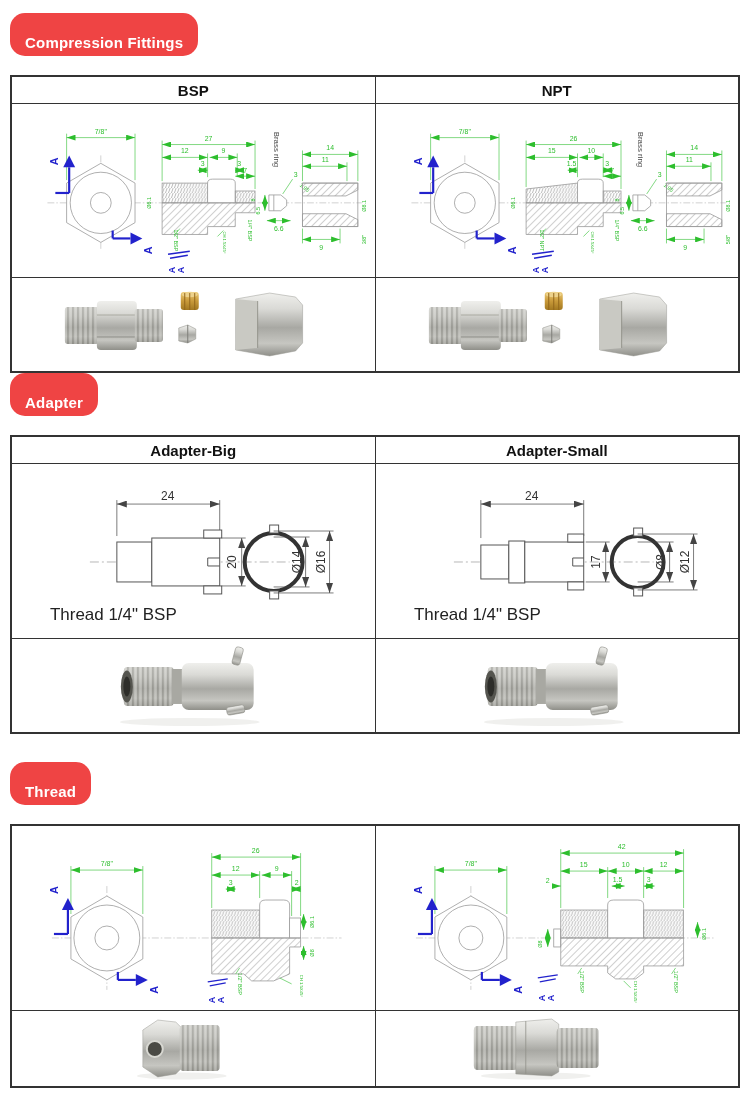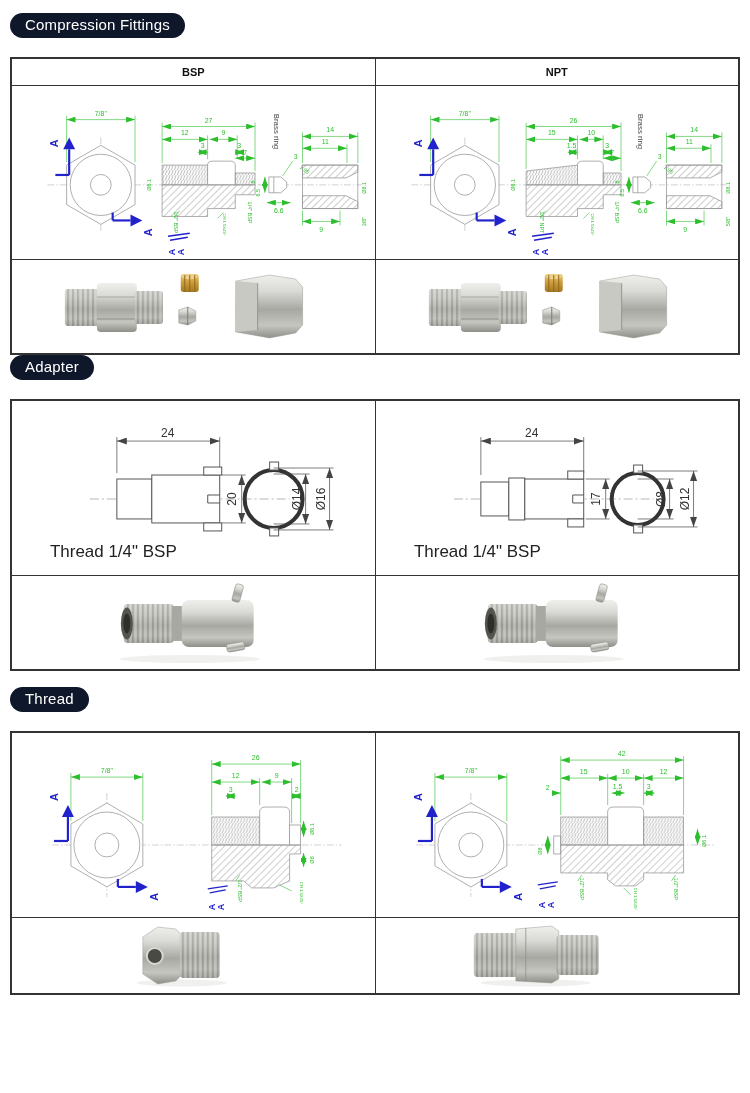--- a/index.html
+++ b/index.html
@@ -1,22 +1,22 @@
 <!DOCTYPE html>
 <html><head>
 <meta charset="utf-8">
 <style>
   html,body{margin:0;padding:0;background:#fff;}
   .page{width:750px;box-sizing:border-box;padding:13px 10px 8px;font-family:"Liberation Sans","DejaVu Sans",sans-serif;background:#fff;}
-  .badge{display:inline-block;background:#0f172a;color:#fff;font-size:15px;font-weight:400;
-         padding:3px 15px 5px;border-radius:15px;margin:0 0 19px 0;letter-spacing:.2px;}
-  .mt1{} .mt2{margin-top:16px;}
+  .badge{display:inline-block;background:#ef4444;color:#fff;font-size:15px;font-weight:700;
+         padding:21px 15px 5px;border-radius:15px;margin:0 0 19px 0;letter-spacing:.2px;}
+  .mt1{} .mt2{margin-top:28px;}
   table.spec{width:100%;border-collapse:collapse;border:2px solid #333;table-layout:fixed;}
   table.spec th,table.spec td{border:1px solid #333;padding:0;vertical-align:middle;}
-  table.spec th{font-size:11px;font-weight:600;color:#111;height:26px;text-align:center;}
+  table.spec th{font-size:15px;font-weight:600;color:#111;height:26px;text-align:center;}
   svg.cellsvg{display:block;width:100%;height:100%;}
   .t1 .draw td{height:173px;} .t1 .photo td{height:93px;}
   .t2 .draw td{height:174px;margin-left:36px;} .t2 .photo td{height:93px;}
   .t3 .draw td{height:184px;} .t3 .photo td{height:75px;}
 
   
   svg{font-family:"Liberation Sans","DejaVu Sans",sans-serif;}
   .lw{fill:#fff;stroke:#9a9a9a;stroke-width:.8;}
   .lp{stroke:#9a9a9a;stroke-width:.8;}
   .ln{fill:none;stroke:#9a9a9a;stroke-width:.8;}
@@ -351,20 +351,24 @@
         </svg>
       </td>
     </tr>
   </tbody>
     </table>
 
   <div class="badge mt1">Adapter</div>
 
   <table class="spec t2">
     <tbody>
+        <tr class="hdr">
+      <th>Adapter-Big</th>
+      <th>Adapter-Small</th>
+    </tr>
     <tr class="draw">
       <td>
         <svg class="cellsvg" viewBox="0 0 363 174">
           <line x1="78" y1="98" x2="278" y2="98" class="kcl"></line>
           <g class="kdim">
             <line x1="105" y1="72" x2="105" y2="36"></line>
                 <line x1="208" y1="68" x2="208" y2="36"></line>
             <line x1="105" y1="40" x2="208" y2="40" marker-start="url(#bas)" marker-end="url(#bae)"></line>
             <text x="156" y="36" class="kt">24</text>
           </g>

